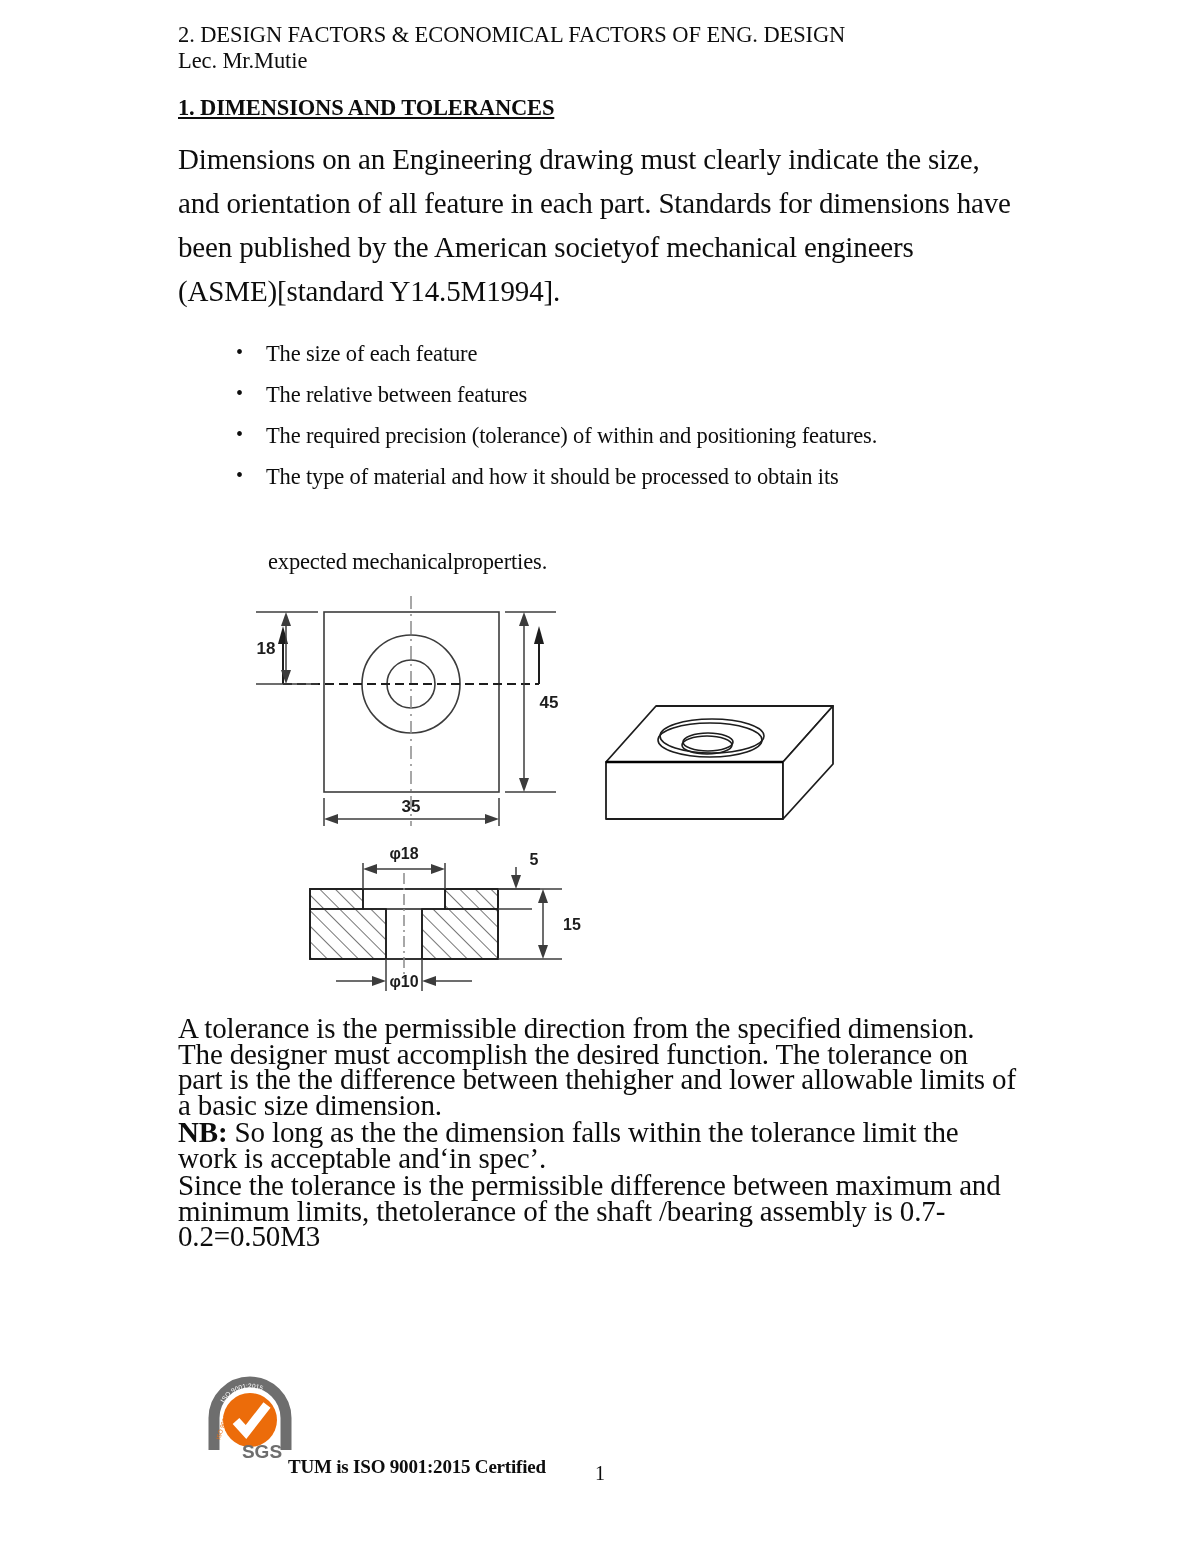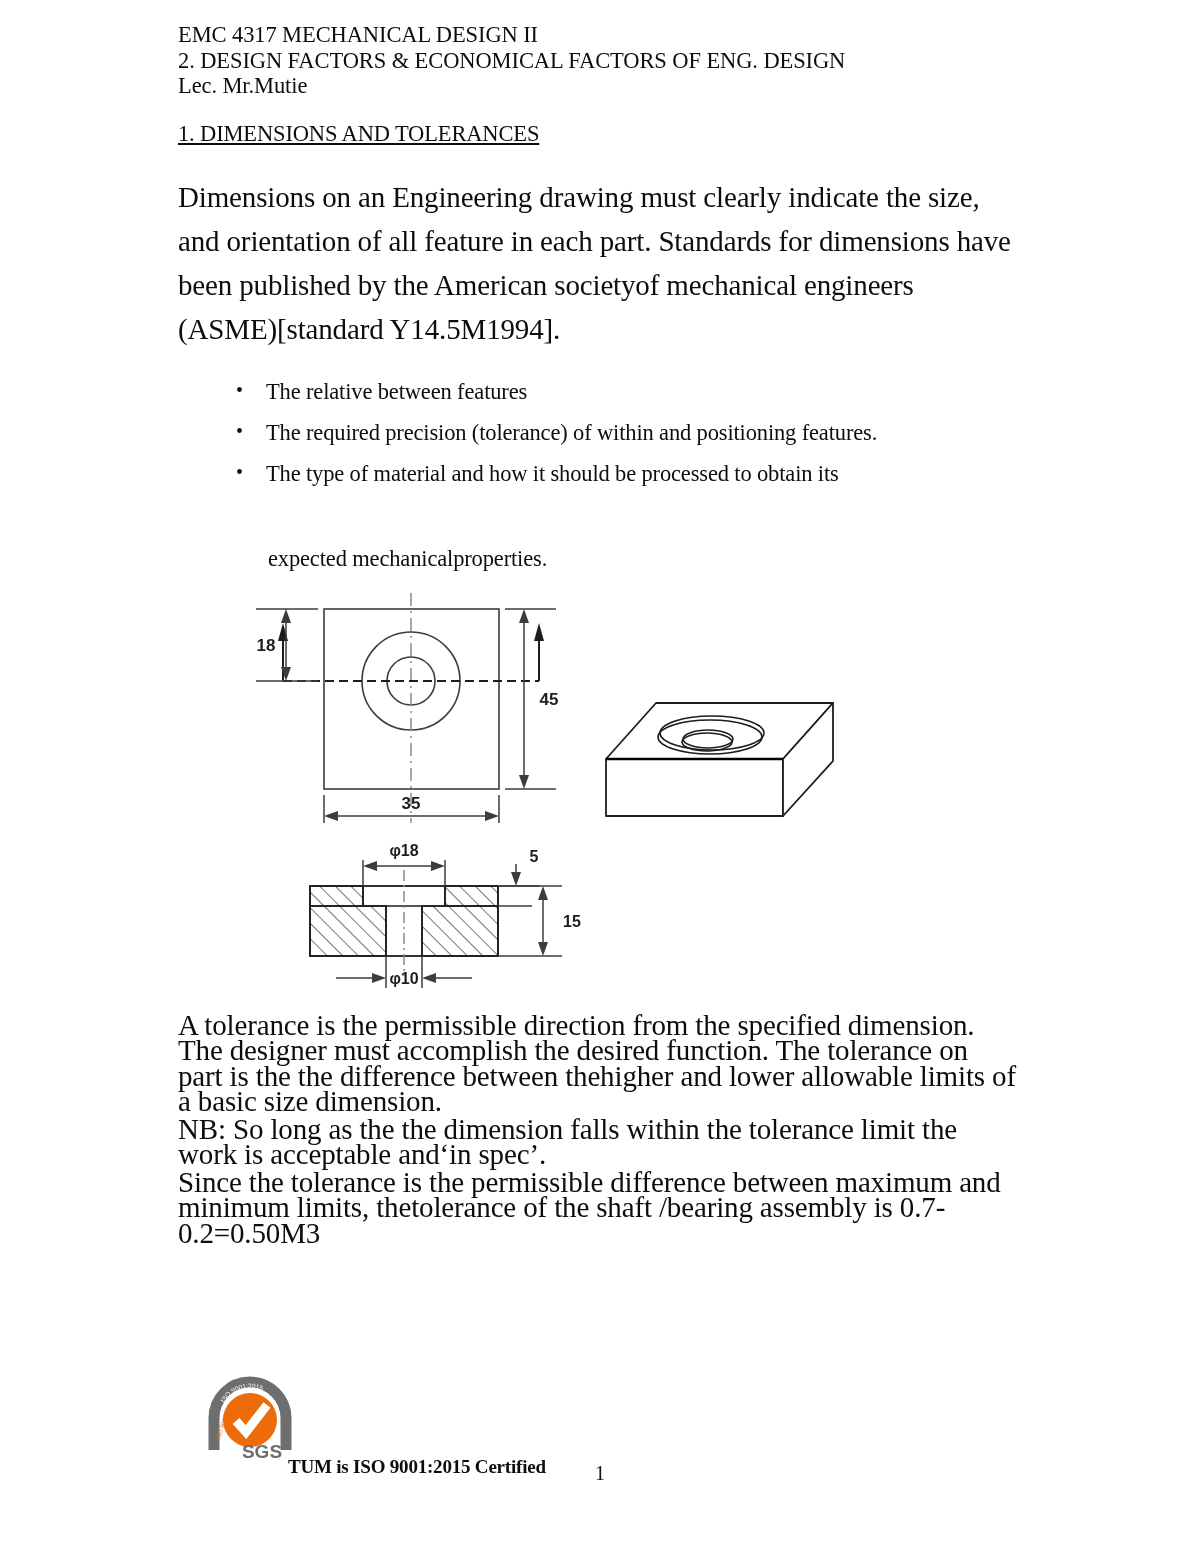--- a/index.html
+++ b/index.html
@@ -32,23 +32,23 @@
   .header-block {
     font-size: 22.5px;
     line-height: 25.5px;
     letter-spacing: -0.1px;
   }
   .header-block div { white-space: nowrap; }
 
   
   h1.section-heading {
     font-size: 22.5px;
-    font-weight: normal;
+    font-weight: bold;
     text-decoration: underline;
-    margin: 22px 0 12px 0;
+    margin: 22px 0 0 0;
     padding: 0;
     letter-spacing: -0.15px;
     display: inline-block;
   }
 
   
   p.body-para {
     font-size: 29px;
     line-height: 44px;
     margin: 16px 0 0 0;
@@ -123,43 +123,45 @@
     font-family: "Liberation Serif", "DejaVu Serif", serif;
   }
   .page-number {
     position: absolute;
     left: 0;
     right: 0;
     top: 1462px;
     text-align: center;
     font-size: 20px;
   }
-  b.nb { font-weight: normal; }
+  b.nb { font-weight: bold; }
 </style>
 </head>
 <body>
 
 <div class="page">
 
   <div class="content">
 
     <div class="header-block">
-      <div>EMC 4317 MECHANICAL DESIGN II</div>
       <div>2. DESIGN FACTORS &amp; ECONOMICAL FACTORS OF ENG. DESIGN</div>
       <div>Lec. Mr.Mutie</div>
     </div>
 
     <div>
       <h1 class="section-heading">1. DIMENSIONS AND TOLERANCES</h1>
     </div>
 
     <p class="body-para">Dimensions on an Engineering drawing must clearly indicate the size, and orientation of all feature in each part. Standards for dimensions have been published by the American societyof mechanical engineers (ASME)[standard Y14.5M1994].</p>
 
 
     <ul class="bullet-list">
+      <li>
+        <span>The size of each feature</span>
+      </li>
       <li>
         <span>The relative between features</span>
       </li>
       <li>
         <span>The required precision (tolerance) of within and positioning features.</span>
       </li>
       <li>
         <span>The type of material and how it should be processed to obtain its</span>
         <span class="wrap-line">expected mechanicalproperties.</span>
       </li>

